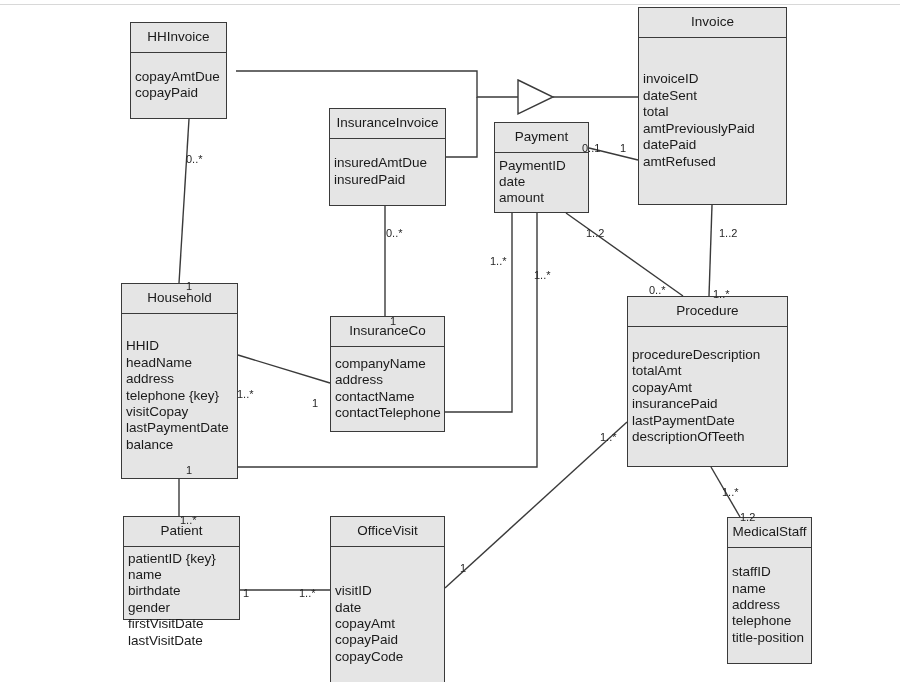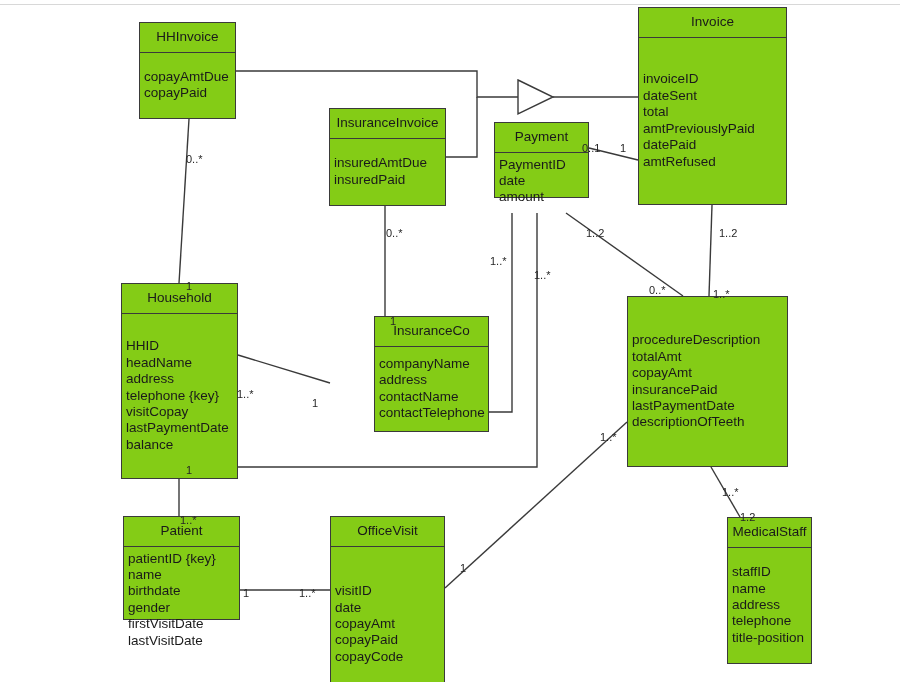--- a/index.html
+++ b/index.html
@@ -21,21 +21,21 @@
     left: 0;
     top: 0;
     width: 900px;
     height: 682px;
     pointer-events: none;
   }
   .uml-class {
     position: absolute;
     box-sizing: border-box;
     border: 1.4px solid #3a3a3a;
-    background: #84cc16;
+    background: #e5e5e5;
     display: flex;
     flex-direction: column;
     z-index: 5;
   }
   .uml-class-name {
     box-sizing: border-box;
     text-align: center;
     font-size: 13.5px;
     color: #1a1a1a;
     padding: 6px 2px 7px 2px;
@@ -117,37 +117,37 @@
 
       <path d="M 240,590 L 330,590"></path>
 
       <path d="M 445,588 L 627,422"></path>
 
       <path d="M 711,467 L 740,517"></path>
 
     </g>
   </svg>
 
-  <div class="uml-class" style="left:139px; top:22px; width:97px; height:97px;">
+  <div class="uml-class" style="left:130px; top:22px; width:97px; height:97px;">
     <div class="uml-class-name">HHInvoice</div>
     <div class="uml-attrs">
       <div class="uml-attr">copayAmtDue</div>
       <div class="uml-attr">copayPaid</div>
     </div>
   </div>
 
   <div class="uml-class" style="left:329px; top:108px; width:117px; height:98px;">
     <div class="uml-class-name">InsuranceInvoice</div>
     <div class="uml-attrs">
       <div class="uml-attr">insuredAmtDue</div>
       <div class="uml-attr">insuredPaid</div>
     </div>
   </div>
 
-  <div class="uml-class" style="left:494px; top:122px; width:95px; height:76px;">
+  <div class="uml-class" style="left:494px; top:122px; width:95px; height:91px;">
     <div class="uml-class-name">Payment</div>
     <div class="uml-attrs">
       <div class="uml-attr">PaymentID</div>
       <div class="uml-attr">date</div>
       <div class="uml-attr">amount</div>
     </div>
   </div>
 
   <div class="uml-class" style="left:638px; top:7px; width:149px; height:198px;">
     <div class="uml-class-name">Invoice</div>
@@ -167,31 +167,32 @@
       <div class="uml-attr">HHID</div>
       <div class="uml-attr">headName</div>
       <div class="uml-attr">address</div>
       <div class="uml-attr">telephone {key}</div>
       <div class="uml-attr">visitCopay</div>
       <div class="uml-attr">lastPaymentDate</div>
       <div class="uml-attr">balance</div>
     </div>
   </div>
 
-  <div class="uml-class" style="left:330px; top:316px; width:115px; height:116px;margin-left:44px;">
+  <div class="uml-class" style="left:330px; top:316px; width:115px; height:116px;">
     <div class="uml-class-name">InsuranceCo</div>
     <div class="uml-attrs">
       <div class="uml-attr">companyName</div>
       <div class="uml-attr">address</div>
       <div class="uml-attr">contactName</div>
       <div class="uml-attr">contactTelephone</div>
     </div>
   </div>
 
   <div class="uml-class" style="left:627px; top:296px; width:161px; height:171px;">
+    <div class="uml-class-name">Procedure</div>
     <div class="uml-attrs">
       <div class="uml-attr">procedureDescription</div>
       <div class="uml-attr">totalAmt</div>
       <div class="uml-attr">copayAmt</div>
       <div class="uml-attr">insurancePaid</div>
       <div class="uml-attr">lastPaymentDate</div>
       <div class="uml-attr">descriptionOfTeeth</div>
     </div>
   </div>
 

